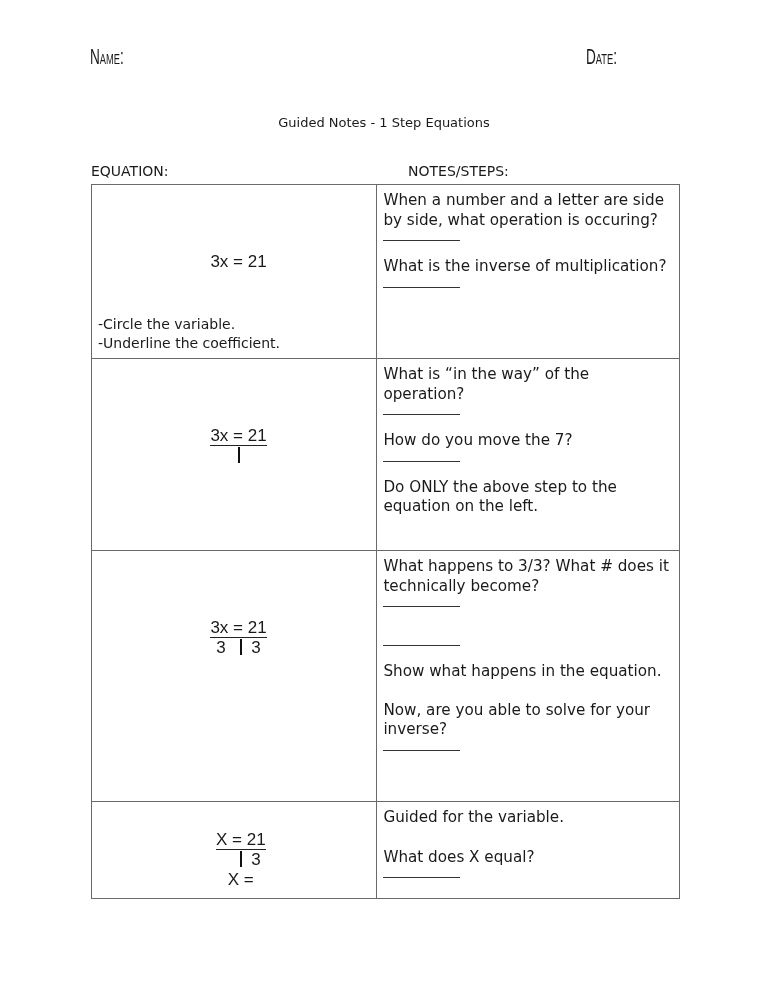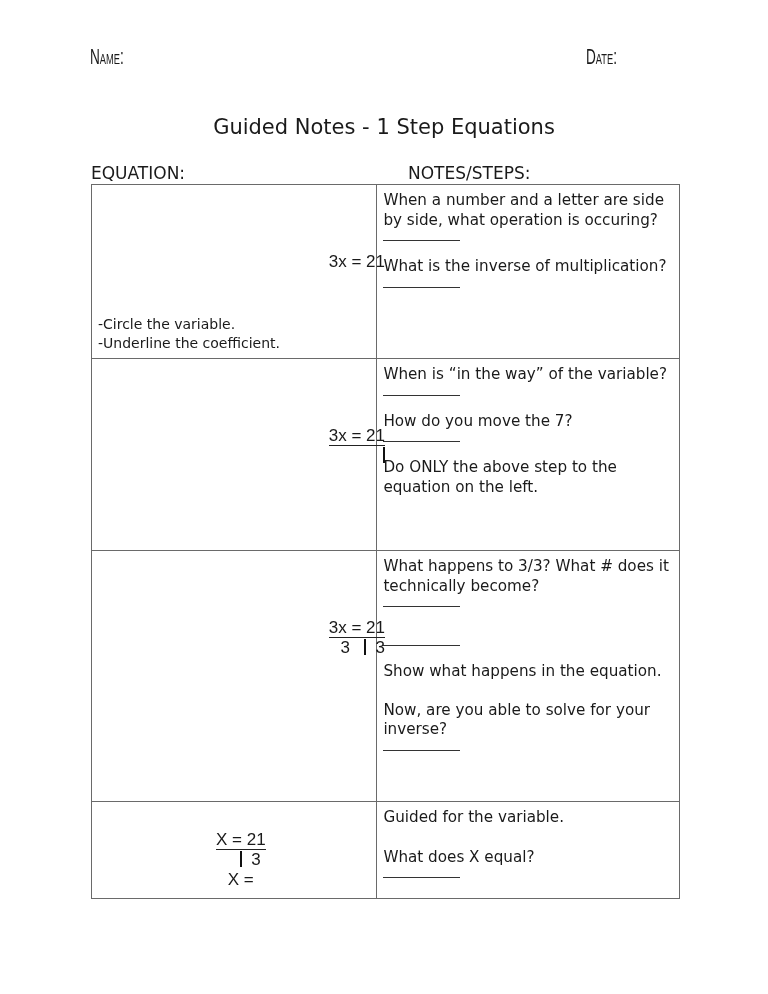--- a/index.html
+++ b/index.html
@@ -4,32 +4,32 @@
 <style>
   html, body { margin: 0; padding: 0; background: #ffffff; }
   body { width: 768px; height: 994px; position: relative; overflow: hidden; color: #1a1a1a;
          font-family: "DejaVu Sans", sans-serif; }
   .hdr { position: absolute; top: 44px; font-family: "Liberation Sans Narrow", "Liberation Sans", sans-serif;
          font-size: 22px; letter-spacing: 0px; transform: scaleX(0.62); transform-origin: left top;
          font-weight: normal; font-variant: small-caps; }
   .hdr-name { left: 90px; }
   .hdr-date { left: 586px; }
   .title { position: absolute; top: 115px; left: 0; width: 768px; text-align: center;
-           font-size: 21px; font-family: "DejaVu Sans", sans-serif; }
-  .col-head { position: absolute; top: 163px; font-size: 17px; }
+           font-size: 13px; font-family: "DejaVu Sans", sans-serif; }
+  .col-head { position: absolute; top: 163px; font-size: 14px; }
   .col-head.eq { left: 91px; }
   .col-head.notes { left: 408px; }
   table.notes-table { position: absolute; top: 184px; left: 91px; width: 589px; border-collapse: collapse; }
   table.notes-table td { border: 1px solid #6a6a6a; vertical-align: top; padding: 0; }
   td.eq-cell { width: 293px; position: relative; }
   td.notes-cell { width: 295px; padding: 6px 6px 4px 6px !important; font-size: 15.2px; line-height: 19.6px; }
   .q { margin: 0; }
   .blank { display: block; width: 77px; border-bottom: 1px solid #333; height: 10px; margin-bottom: 16px; }
   .gap { height: 20px; }
-  .eq-block { position: absolute; left: 0; width: 293px; text-align: right; font-family: "Liberation Sans", sans-serif;
+  .eq-block { position: absolute; left: 0; width: 293px; text-align: center; font-family: "Liberation Sans", sans-serif;
               font-size: 17px; line-height: 20px; }
   .underlined { display: inline-block; border-bottom: 1.3px solid #222; line-height: 19px; }
   .bar { display: inline-block; width: 2px; height: 16px; background: #111; vertical-align: -2px; }
   .instr { position: absolute; left: 6px; bottom: 4px; font-size: 14px; line-height: 19.6px; }
 </style>
 </head>
 <body>
 
 <div class="hdr hdr-name">Name:</div>
 <div class="hdr hdr-date">Date:</div>
@@ -61,21 +61,21 @@
   </tr>
 
   <tr style="height:192px;">
     <td class="eq-cell">
       <div class="eq-block" style="top:67px;">
         <span class="underlined">3x = 21</span><br>
         <span class="bar"></span>
       </div>
     </td>
     <td class="notes-cell">
-      <p class="q">When is “in the way” of the variable?</p>
+      <p class="q">What is “in the way” of the operation?</p>
       <span class="blank"></span>
       <p class="q">How do you move the 7?</p>
       <span class="blank"></span>
       <p class="q">Do ONLY the above step to the equation on the left.</p>
     </td>
   </tr>
 
   <tr style="height:251px;">
     <td class="eq-cell">
       <div class="eq-block" style="top:67px;">

